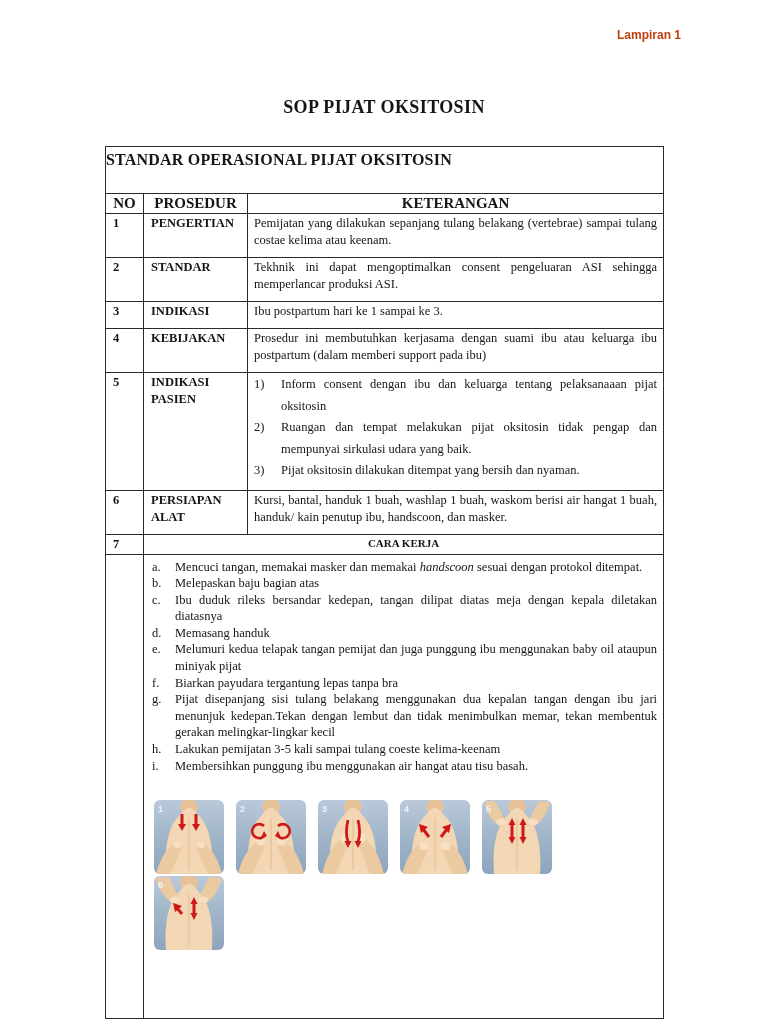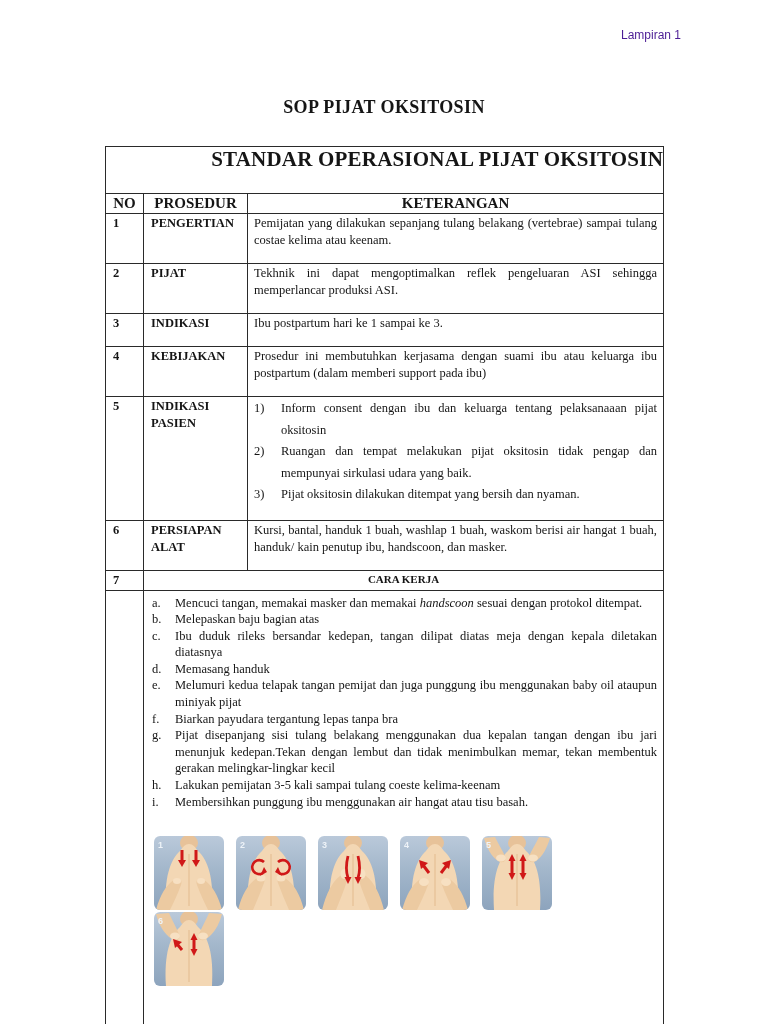--- a/index.html
+++ b/index.html
@@ -4,45 +4,45 @@
 <style>
   * { margin:0; padding:0; box-sizing:border-box; }
   html,body { background:#ffffff; }
   .page {
     position:relative; width:768px; height:1024px; background:#ffffff;
     font-family:"Liberation Serif", serif; color:#111;
     overflow:hidden;
   }
   .lampiran {
     position:absolute; top:28px; right:87px;
-    font-family:"Liberation Sans", sans-serif; font-weight:normal; font-size:12px; color:#4c1d95;
+    font-family:"Liberation Sans", sans-serif; font-weight:bold; font-size:12px; color:#c2410c;
   }
   .doc-title {
     position:absolute; top:97px; left:0; width:100%;
     text-align:center; font-weight:bold; font-size:18px; letter-spacing:.4px; color:#151515;
   }
   table.sop {
     position:absolute; left:105px; top:146px; width:558px;
     border-collapse:collapse; table-layout:fixed;
     font-size:12.5px; line-height:17px; color:#151515;
   }
   table.sop td { border:1.5px solid #2a2a2a; vertical-align:top; }
   .col-no   { width:38px; }
   .col-proc { width:104px; }
   .col-ket  { width:416px; }
   td.title-cell {
-    height:47px; text-align:right; font-weight:bold; font-size:21px;
+    height:47px; text-align:left; font-weight:bold; font-size:16px;
     padding-top:4px; letter-spacing:.2px;
   }
   td.head-cell {
     height:20px; text-align:center; font-weight:bold; font-size:15px; padding-top:1px;
   }
   td.no-cell   { font-weight:bold; padding:1px 2px 1px 7px; }
   td.proc-cell { font-weight:bold; padding:1px 3px 1px 7px; }
-  td.ket-cell  { padding:1px 6px 14px 6px; text-align:justify; }
+  td.ket-cell  { padding:1px 6px 8px 6px; text-align:justify; }
   tr.r-tall  td { height:35px; }
   tr.r-short td { height:17px; }
   tr.r-pasien td { height:95px; }
   td.section-cell { height:18px; text-align:center; font-weight:bold; font-size:11px; }
   td.work-cell { height:464px; padding:4px 6px 2px 8px; }
   .num-item { display:flex; line-height:21.5px; }
   .num-marker { flex:none; width:27px; }
   .num-text { flex:1; text-align:justify; }
   .step { display:flex; line-height:16.6px; }
   .step-marker { flex:none; width:23px; }
@@ -90,22 +90,22 @@
     </tr>
 
     <tr class="r-tall">
       <td class="no-cell">1</td>
       <td class="proc-cell">PENGERTIAN</td>
       <td class="ket-cell">Pemijatan yang dilakukan sepanjang tulang belakang (vertebrae) sampai tulang costae kelima atau keenam.</td>
     </tr>
 
     <tr class="r-tall">
       <td class="no-cell">2</td>
-      <td class="proc-cell">PIJAT</td>
-      <td class="ket-cell">Tekhnik ini dapat mengoptimalkan reflek pengeluaran ASI sehingga memperlancar produksi ASI.</td>
+      <td class="proc-cell">STANDAR</td>
+      <td class="ket-cell">Tekhnik ini dapat mengoptimalkan consent pengeluaran ASI sehingga memperlancar produksi ASI.</td>
     </tr>
 
     <tr class="r-short">
       <td class="no-cell">3</td>
       <td class="proc-cell">INDIKASI</td>
       <td class="ket-cell">Ibu postpartum hari ke 1 sampai ke 3.</td>
     </tr>
 
     <tr class="r-tall">
       <td class="no-cell">4</td>

